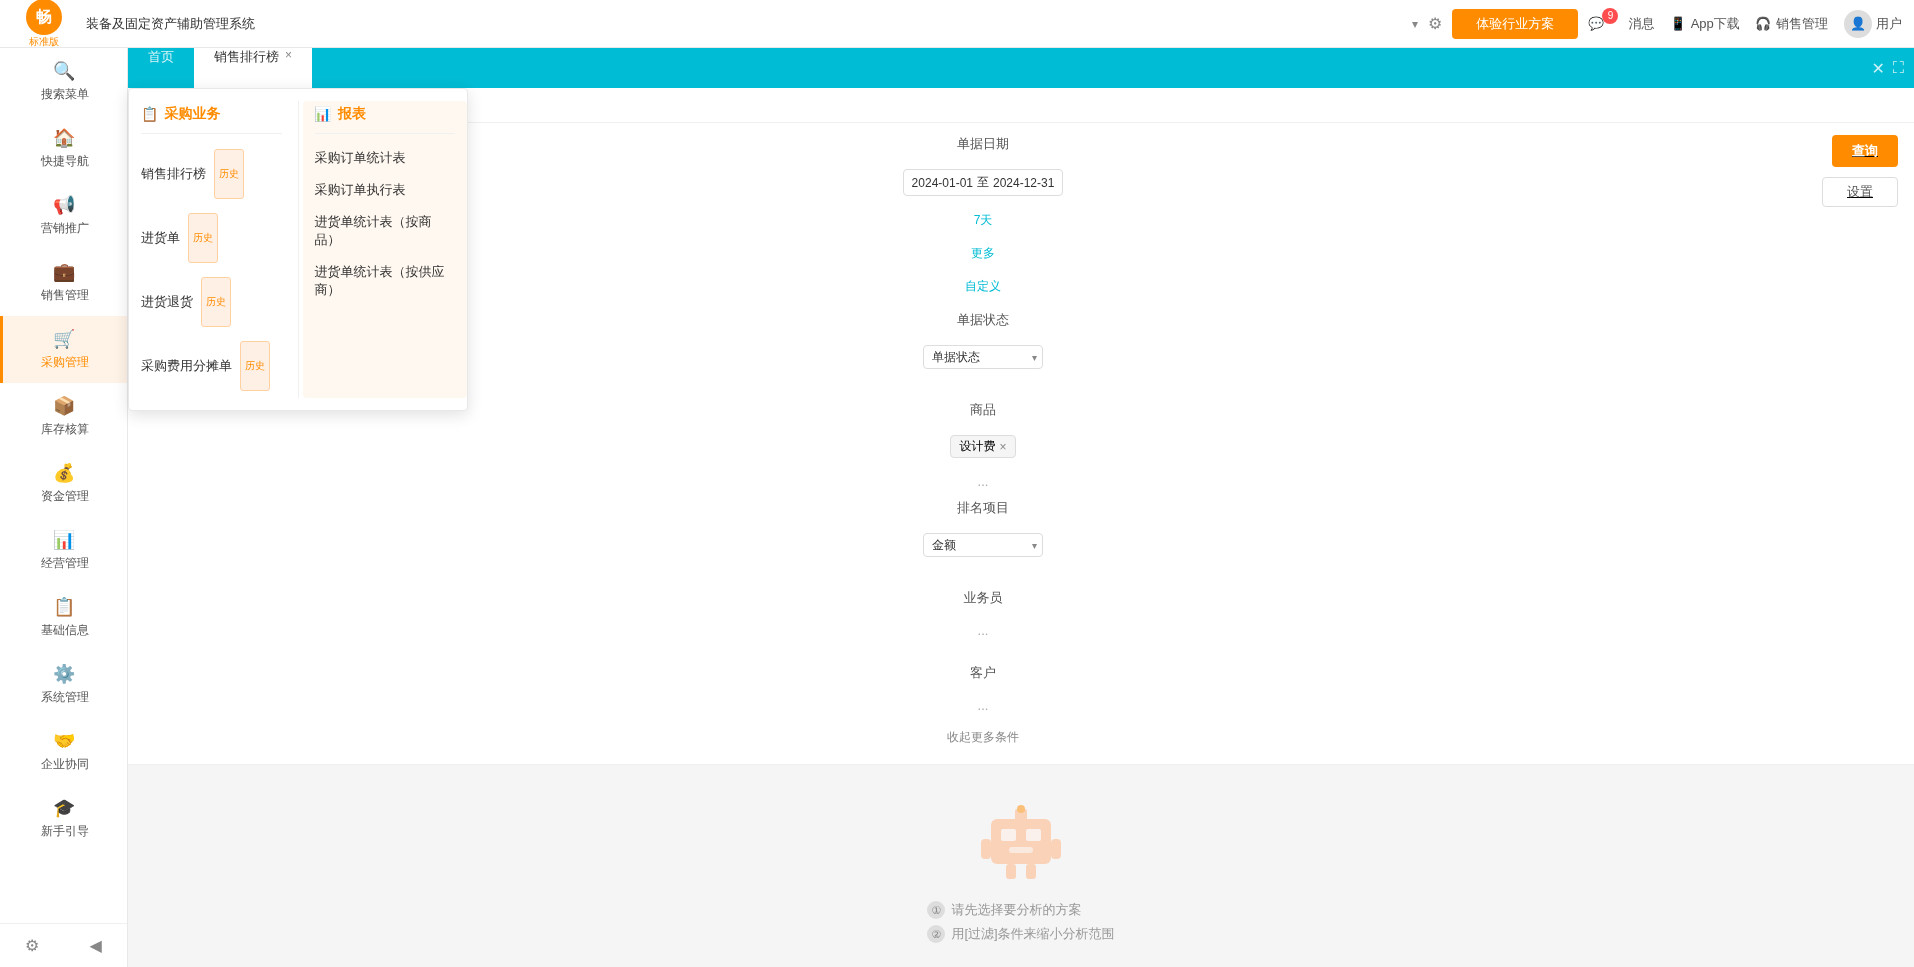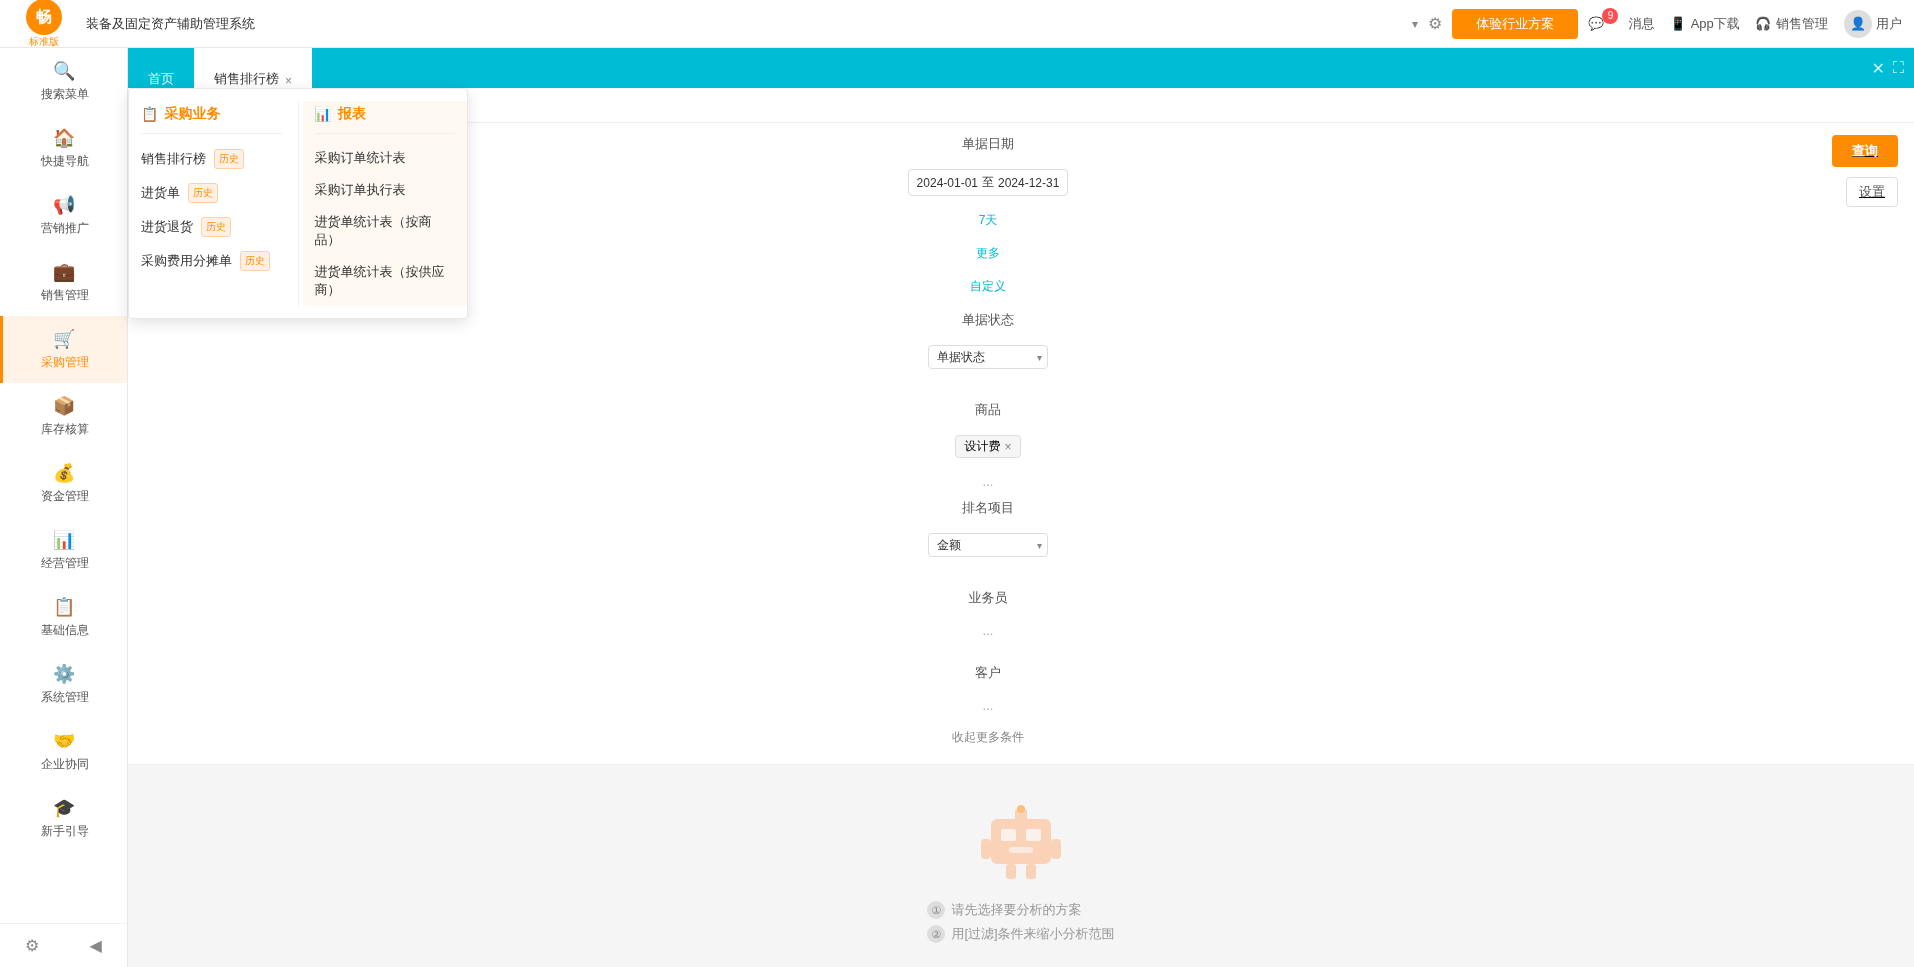--- a/index.html
+++ b/index.html
@@ -19,21 +19,21 @@
     .top-nav-right { display: flex; align-items: center; gap: 16px; margin-left: auto; }
     .top-nav-item { display: flex; align-items: center; gap: 4px; color: #555; cursor: pointer; font-size: 13px; }
     .badge { background: #ff4d4f; color: #fff; border-radius: 50%; width: 16px; height: 16px; font-size: 10px; display: flex; align-items: center; justify-content: center; position: relative; top: -8px; left: -6px; }
     .industry-btn { background: #ff8c00; color: #fff; border: none; border-radius: 4px; padding: 6px 24px; cursor: pointer; font-size: 13px; }
     .settings-icon { color: #888; cursor: pointer; font-size: 16px; }
     .arrow-down { color: #888; font-size: 12px; cursor: pointer; }
     .user-avatar { width: 28px; height: 28px; background: #ddd; border-radius: 50%; display: flex; align-items: center; justify-content: center; color: #888; }
 
     
     .tab-bar { height: 40px; background: #00bcd4; display: flex; align-items: stretch; flex-shrink: 0; }
-    .tab-item { padding: 0 20px; display: flex; align-items: flex-end; cursor: pointer; color: rgba(255,255,255,0.85); font-size: 13px; gap: 6px; }
+    .tab-item { padding: 0 20px; display: flex; align-items: flex-start; cursor: pointer; color: rgba(255,255,255,0.85); font-size: 13px; gap: 6px; }
     .tab-item.active { background: #ffffff; color: #333; }
     .tab-close { color: #888; font-size: 12px; cursor: pointer; }
     .tab-window-controls { margin-left: auto; display: flex; align-items: center; padding: 0 10px; gap: 8px; }
     .tab-window-btn { color: rgba(255,255,255,0.8); cursor: pointer; font-size: 16px; }
     .sidebar-item { padding: 12px 0; display: flex; flex-direction: column; align-items: center; gap: 4px; cursor: pointer; color: #555; font-size: 12px; border-left: 3px solid transparent; }
     .sidebar-item.active { color: #ff8c00; background: #fff3e8; border-left: 3px solid #ff8c00; }
     .sidebar-icon { font-size: 18px; }
     .sidebar-bottom { margin-top: auto; display: flex; justify-content: space-around; padding: 12px 0; border-top: 1px solid #f0f0f0; }
     .sidebar-bottom-btn { cursor: pointer; color: #888; font-size: 16px; }
 
@@ -51,37 +51,37 @@
     .filter-date-range { display: flex; align-items: center; gap: 4px; border: 1px solid #ddd; border-radius: 4px; padding: 4px 8px; background: #fff; font-size: 12px; color: #333; }
     .filter-select { border: 1px solid #ddd; border-radius: 4px; padding: 4px 24px 4px 8px; background: #fff; font-size: 12px; color: #333; min-width: 120px; appearance: none; cursor: pointer; position: relative; }
     .filter-select-wrap { position: relative; display: inline-flex; align-items: center; }
     .filter-select-wrap::after { content: '▾'; position: absolute; right: 6px; color: #888; pointer-events: none; font-size: 10px; }
     .filter-tag { background: #f5f5f5; border: 1px solid #ddd; border-radius: 4px; padding: 2px 8px; font-size: 12px; display: flex; align-items: center; gap: 4px; }
     .filter-tag-close { cursor: pointer; color: #888; }
     .filter-more-link { color: #00bcd4; cursor: pointer; font-size: 12px; }
     .filter-dots { color: #aaa; cursor: pointer; }
     .collapse-btn { display: flex; align-items: center; justify-content: center; gap: 4px; color: #888; cursor: pointer; font-size: 12px; padding: 6px; }
     .query-btn { background: #ff8c00; color: #fff; border: none; border-radius: 4px; padding: 7px 20px; cursor: pointer; font-size: 13px; font-weight: bold; }
-    .set-btn { background: #fff; color: #555; border: 1px solid #ddd; border-radius: 4px; padding: 5px 12px; cursor: pointer; font-size: 13px; margin-top: 4px; }
+    .set-btn { background: #fff; color: #555; border: 1px solid #ddd; border-radius: 4px; padding: 5px 24px; cursor: pointer; font-size: 13px; margin-top: 4px; }
 
     
     .right-actions { display: flex; flex-direction: column; align-items: flex-end; gap: 6px; margin-left: auto; text-decoration: underline; }
 
     
     .empty-state { flex: 1; display: flex; flex-direction: column; align-items: center; justify-content: center; gap: 12px; }
     .empty-tips { display: flex; flex-direction: column; gap: 6px; }
     .empty-tip { display: flex; align-items: center; gap: 6px; color: #999; font-size: 13px; }
     .tip-num { width: 18px; height: 18px; background: #ddd; border-radius: 50%; display: flex; align-items: center; justify-content: center; font-size: 11px; color: #888; }
 
     
     .dropdown-menu { position: absolute; left: 128px; top: 88px; background: #fff; border: 1px solid #e8e8e8; border-radius: 4px; box-shadow: 0 4px 16px rgba(0,0,0,0.12); z-index: 1000; display: flex; width: 340px; padding: 12px 0; }
     .dropdown-col { flex: 1; padding: 0 12px; }
     .dropdown-col-title { display: flex; align-items: center; gap: 6px; color: #ff8c00; font-size: 14px; font-weight: bold; padding: 4px 0 10px 0; border-bottom: 1px solid #f0f0f0; margin-bottom: 8px; }
     .dropdown-item { display: flex; align-items: center; gap: 8px; padding: 7px 0; cursor: pointer; color: #333; font-size: 13px; }
-    .history-badge { background: #fff0e6; color: #ff8c00; border: 1px solid #ffd0a0; border-radius: 3px; font-size: 10px; padding: 2px 4px; }
+    .history-badge { background: #fff0e6; color: #ff8c00; border: 1px solid #ffd0a0; border-radius: 3px; font-size: 10px; padding: 17px 4px; }
     .dropdown-divider { width: 1px; background: #f0f0f0; margin: 0 4px; }
 
     
     .dropdown-col.highlight { background: #fff8f0; border-radius: 4px; }
 
     .filter-section { display: flex; align-items: flex-start; gap: 0; }
     .filter-main { flex: 1; }
   </style>
 </head>
 <body>

